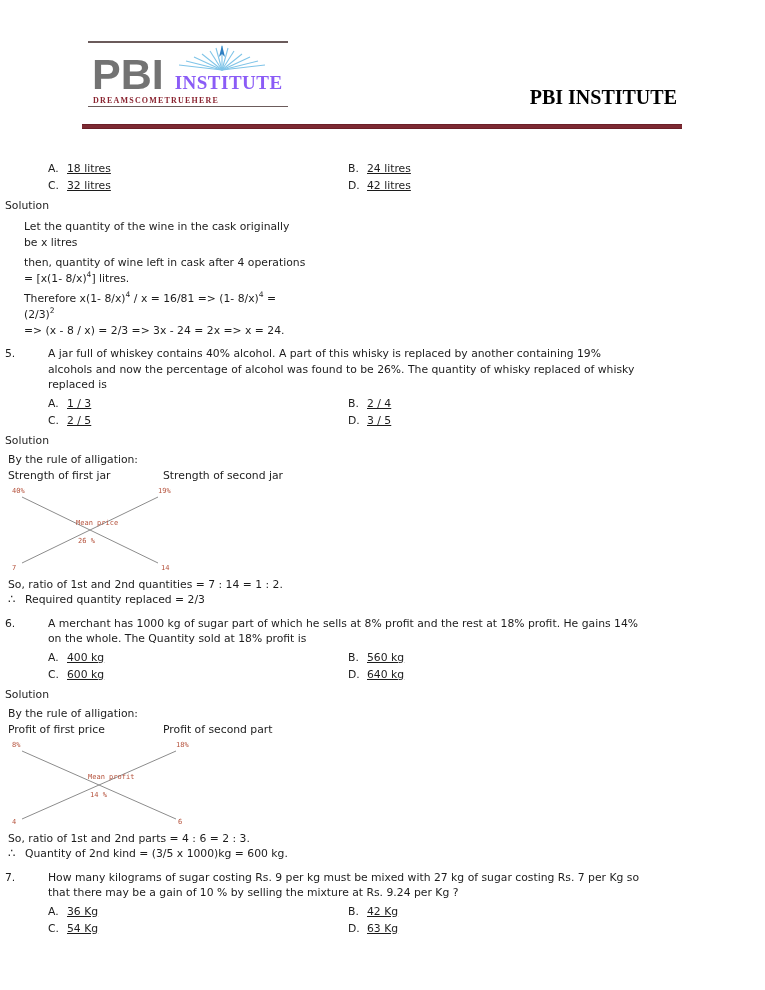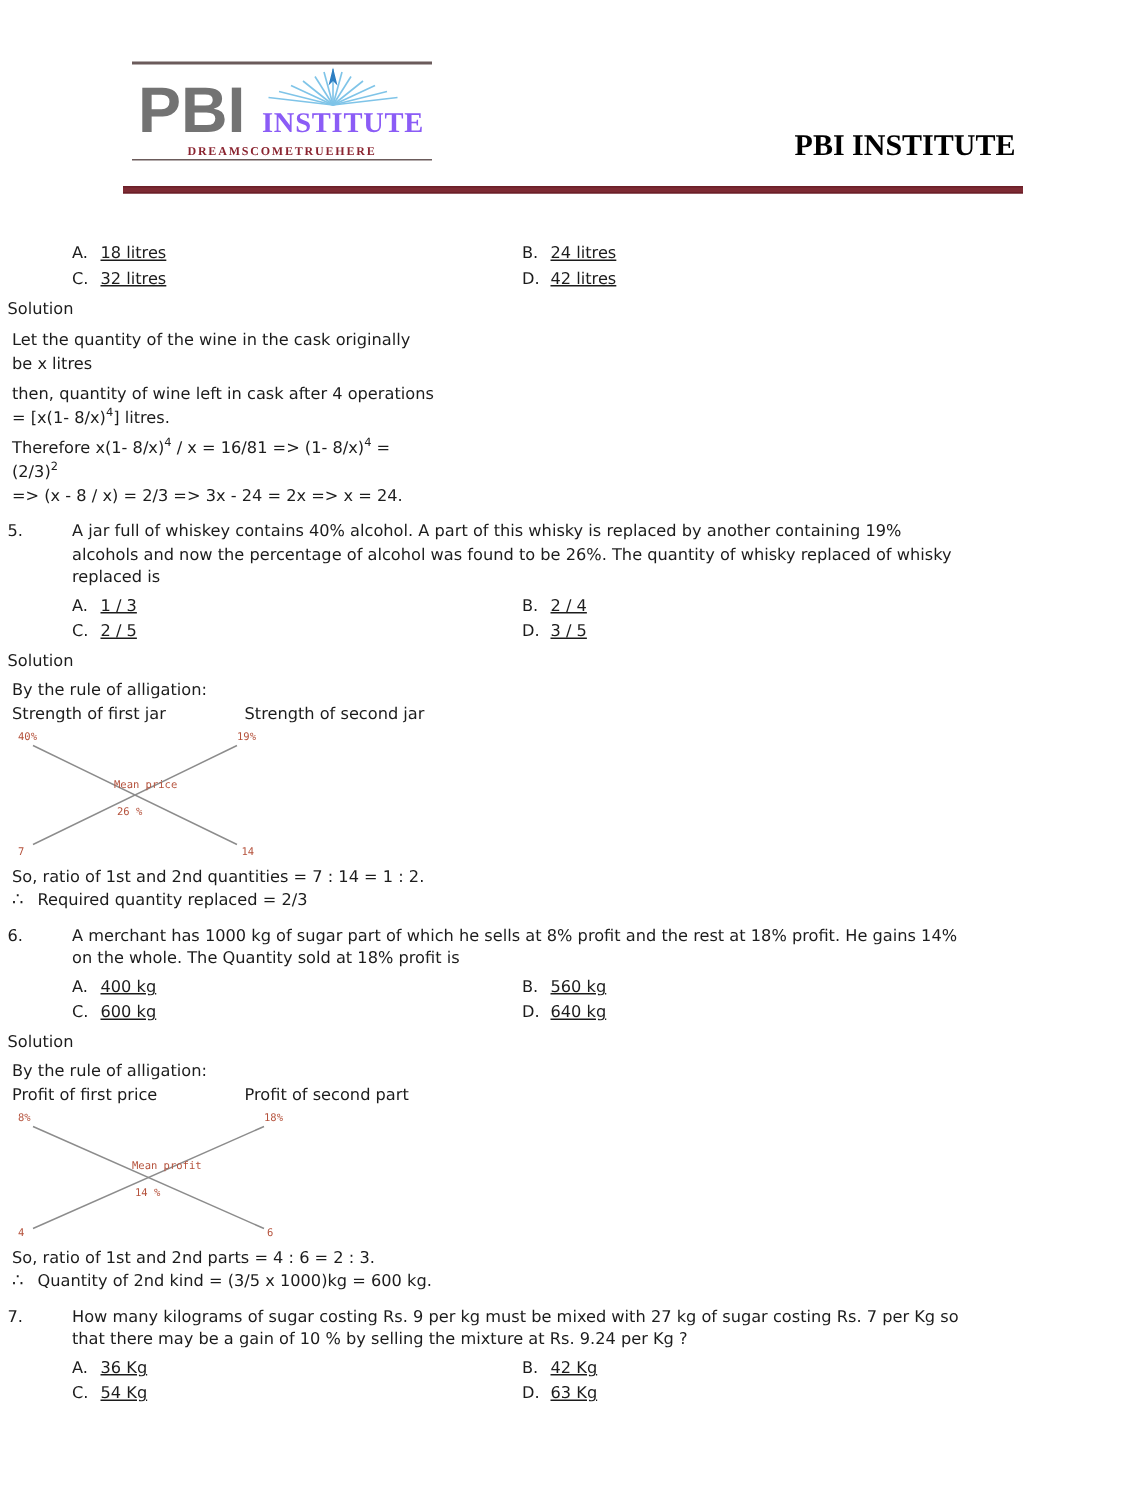--- a/index.html
+++ b/index.html
@@ -77,21 +77,21 @@
     bottom: 1px;
     font-family: "Liberation Serif", serif;
     font-weight: bold;
     font-size: 19px;
     line-height: 19px;
     color: #8b5cf6;
     letter-spacing: 0.5px;
   }
   .logo-tagline {
     display: flex;
-    justify-content: center;
+    justify-content: flex-start;
     padding: 0 5px 1px 5px;
     font-family: "Liberation Serif", serif;
     font-weight: bold;
     font-size: 8px;
     line-height: 9px;
     letter-spacing: 1.2px;
     color: #8a2430;
   }
   .header-title {
     position: absolute;
@@ -149,21 +149,21 @@
     flex: none;
   }
   .opt-text { flex: 1; text-decoration: underline; }
 
   .solution-label {
     margin-left: 0px;
     margin-top: 3px;
     line-height: 17px;
   }
   .sol-body {
-    margin-left: 8px;
+    margin-left: 24px;
   }
   .sol-para {
     margin-top: 5px;
   }
   sup { font-size: 7.6px; line-height: 0; }
 
   
   .question {
     display: flex;
     margin-top: 8px;

